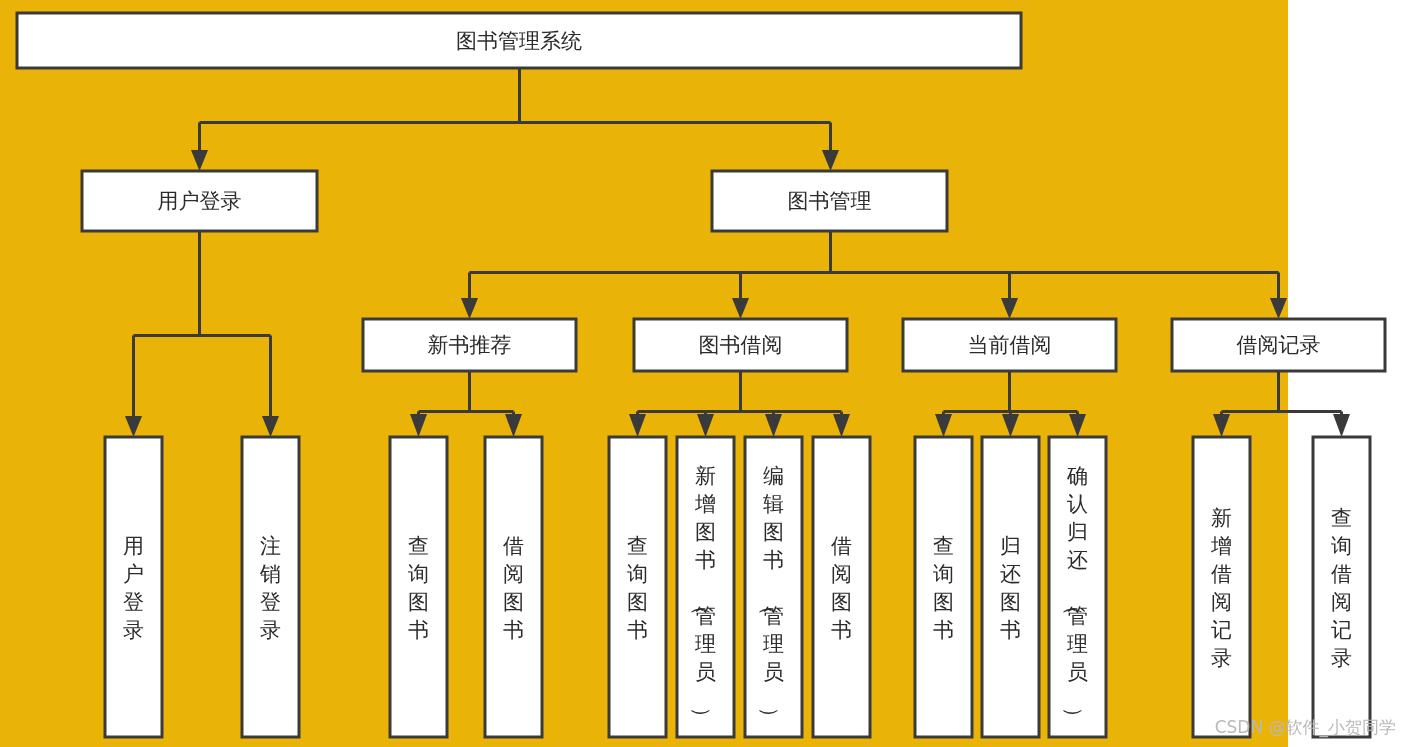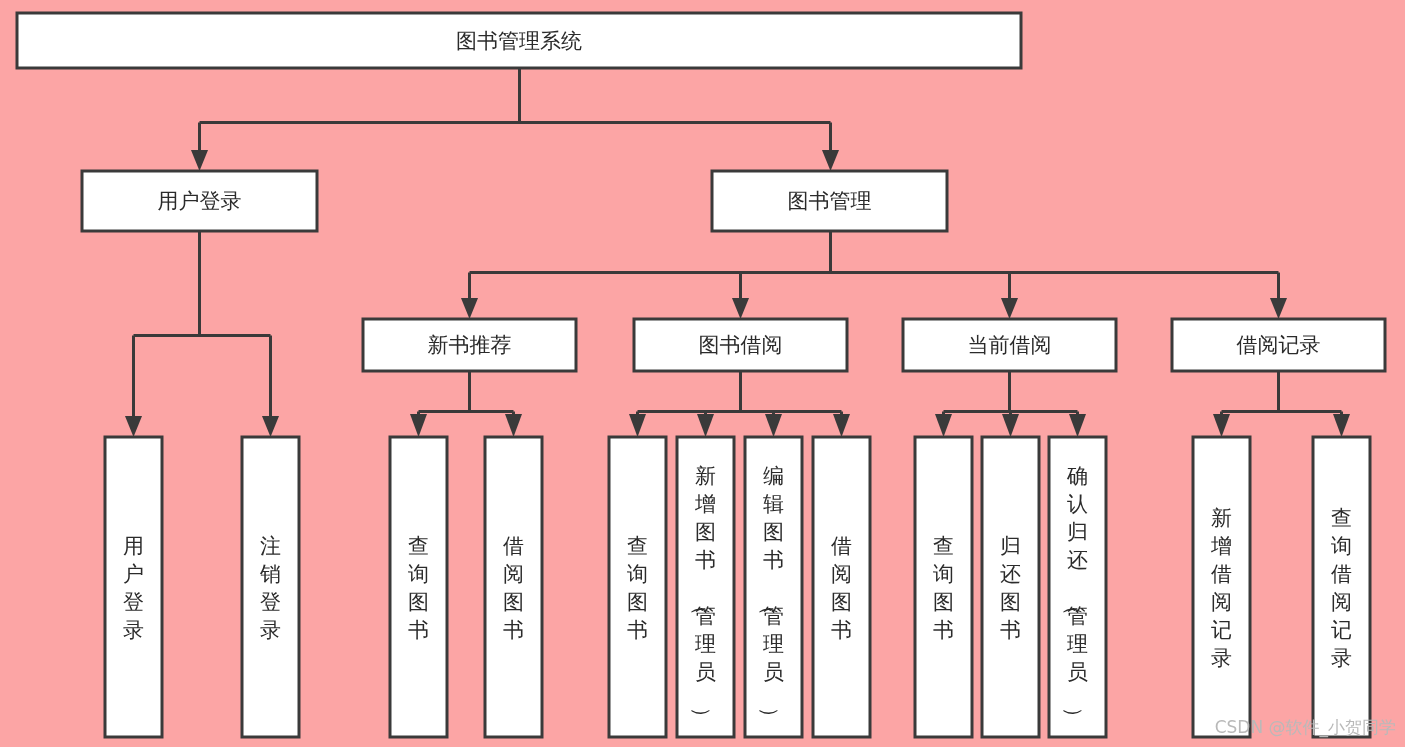--- a/index.html
+++ b/index.html
@@ -10,23 +10,23 @@
   }
   body {
     width: 1405px;
     height: 747px;
     font-family: "DejaVu Sans", "Liberation Sans", sans-serif;
     overflow: hidden;
     position: relative;
   }
   #diagram-root {
     position: relative;
-    width: 1405px;
+    width: 1288px;
     height: 747px;
-    background: #fca5a5;
+    background: #eab308;
   }
   svg#chart-svg {
     position: absolute;
     left: 0;
     top: 0;
     width: 1405px;
     height: 747px;
     display: block;
   }
   .node-box {

